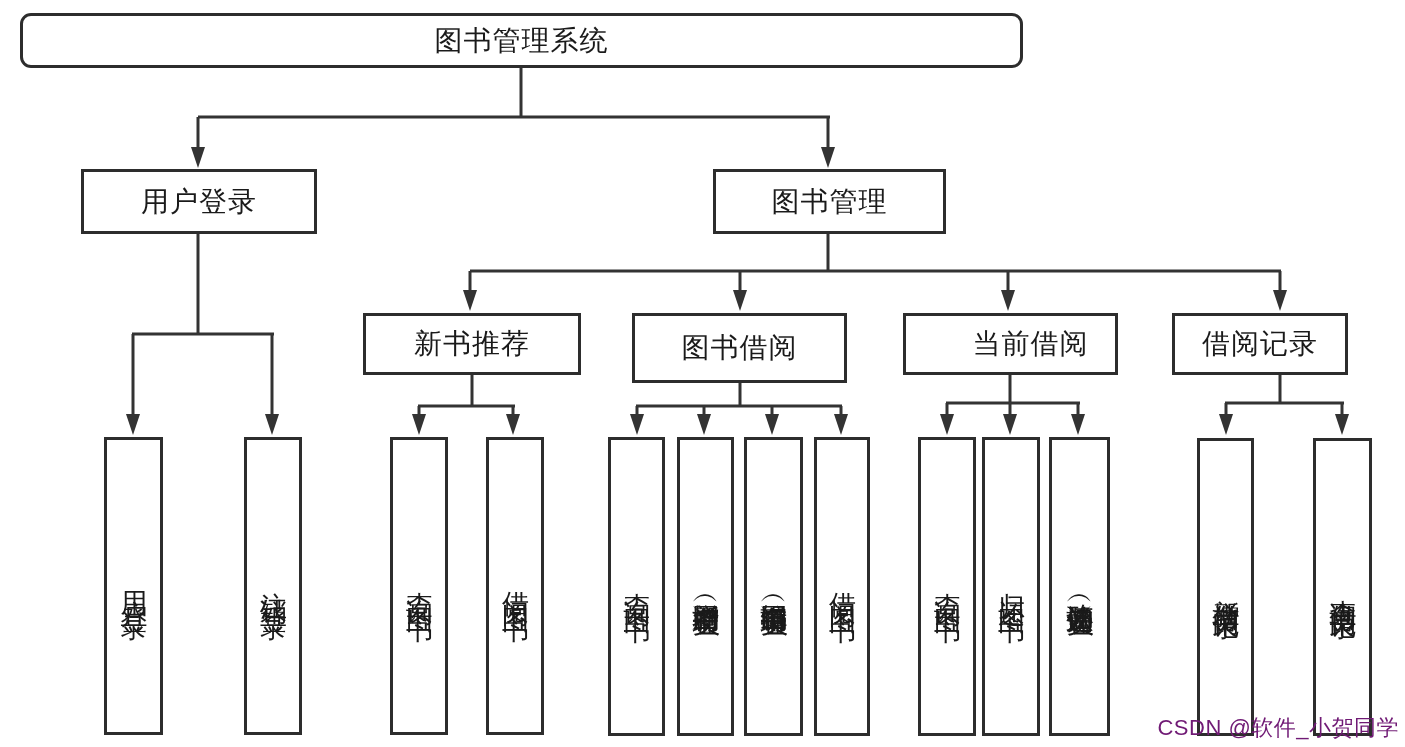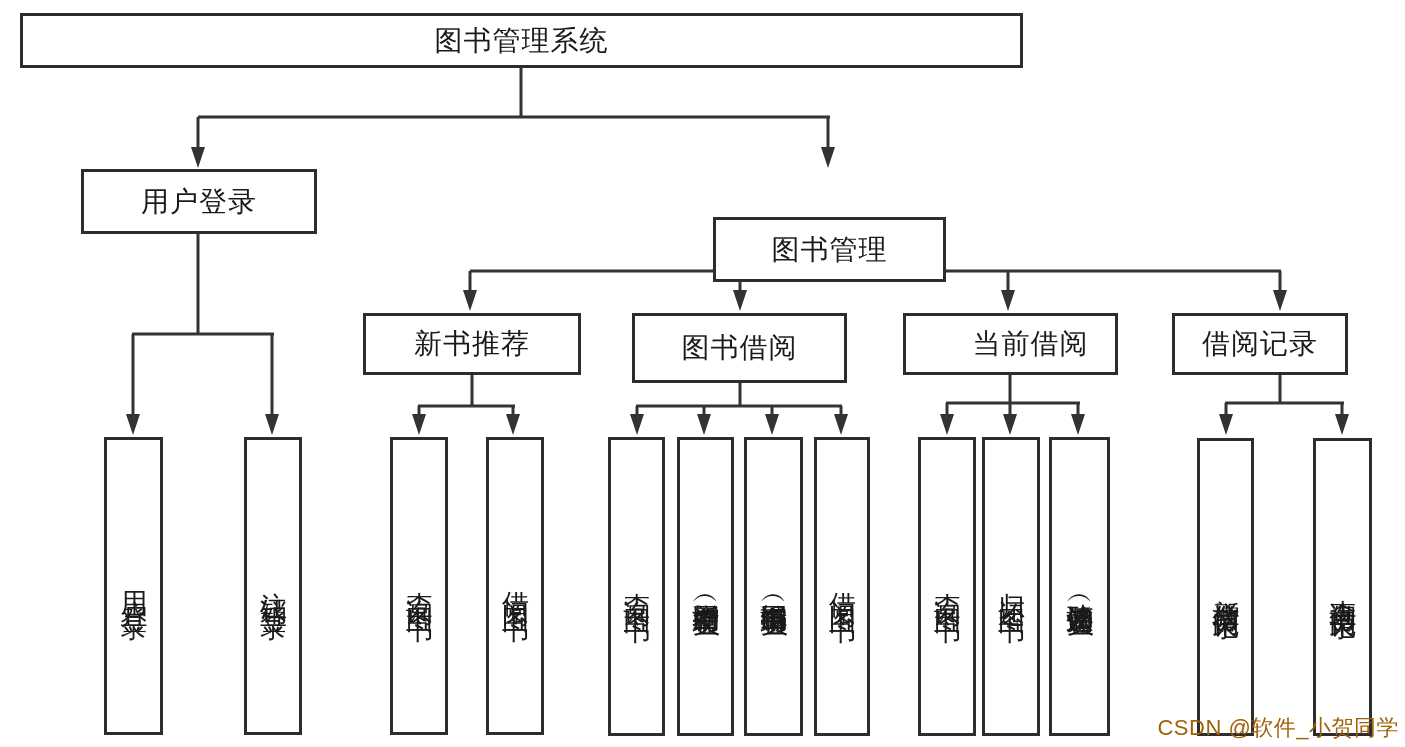--- a/index.html
+++ b/index.html
@@ -21,21 +21,21 @@
     border:3px solid #2d2d2d; background:#ffffff;
     display:flex; align-items:center; justify-content:center;
     font-size:27px; color:#1a1a1a; z-index:2;
   }
   .vtext {
     writing-mode:vertical-rl; text-orientation:mixed;
     line-height:1; letter-spacing:3px;
   }
   #watermark {
     position:absolute; right:6px; top:713px; z-index:5;
-    font-size:22px; color:#a16207; letter-spacing:0.5px;
+    font-size:22px; color:#701a75; letter-spacing:0.5px;
     white-space:nowrap;
   }
 </style>
 </head>
 <body>
 
 <div id="stage">
 
   <svg id="connectors" viewBox="0 0 1405 747" xmlns="http://www.w3.org/2000/svg">
     <g stroke="#333333" stroke-width="3" fill="none">
@@ -103,28 +103,28 @@
 
       <polygon points="940,414 954,414 947,435"></polygon>
       <polygon points="1003,414 1017,414 1010,435"></polygon>
       <polygon points="1071,414 1085,414 1078,435"></polygon>
 
       <polygon points="1219,414 1233,414 1226,435"></polygon>
       <polygon points="1335,414 1349,414 1342,435"></polygon>
     </g>
   </svg>
 
-  <div class="node" style="left:20px; top:13px; width:1003px; height:55px;">
+  <div class="node" style="left:20px; top:13px; width:1003px; height:55px;border-radius:11px;">
     <span>图书管理系统</span>
   </div>
 
   <div class="node" style="left:81px; top:169px; width:236px; height:65px;">
     <span>用户登录</span>
   </div>
-  <div class="node" style="left:713px; top:169px; width:233px; height:65px;margin-top:48px;">
+  <div class="node" style="left:713px; top:169px; width:233px; height:65px;">
     <span>图书管理</span>
   </div>
 
   <div class="node" style="left:363px; top:313px; width:218px; height:62px;">
     <span>新书推荐</span>
   </div>
   <div class="node" style="left:632px; top:313px; width:215px; height:70px;">
     <span>图书借阅</span>
   </div>
   <div class="node" style="left:903px; top:313px; width:215px; height:62px;padding-left:40px;">

